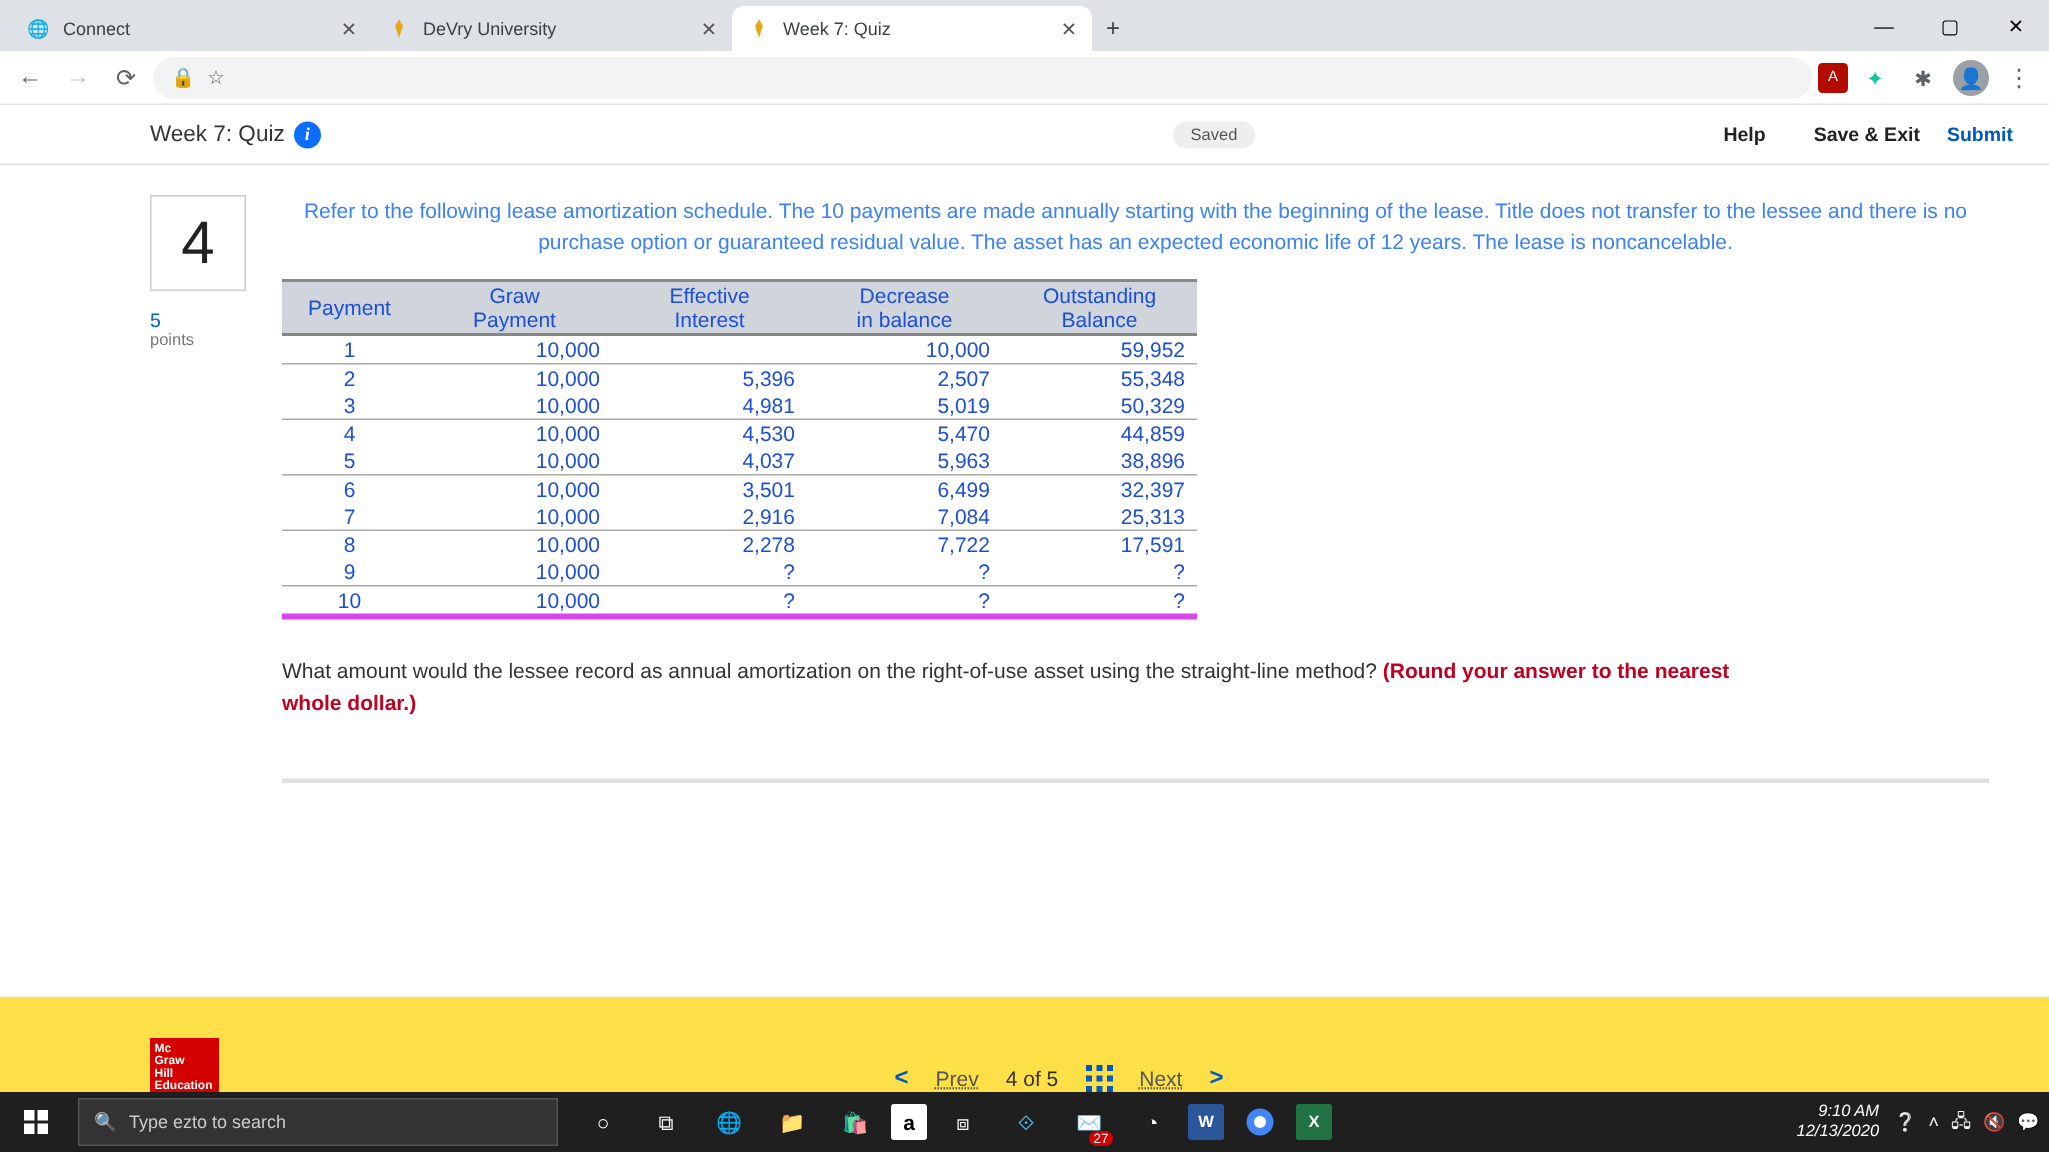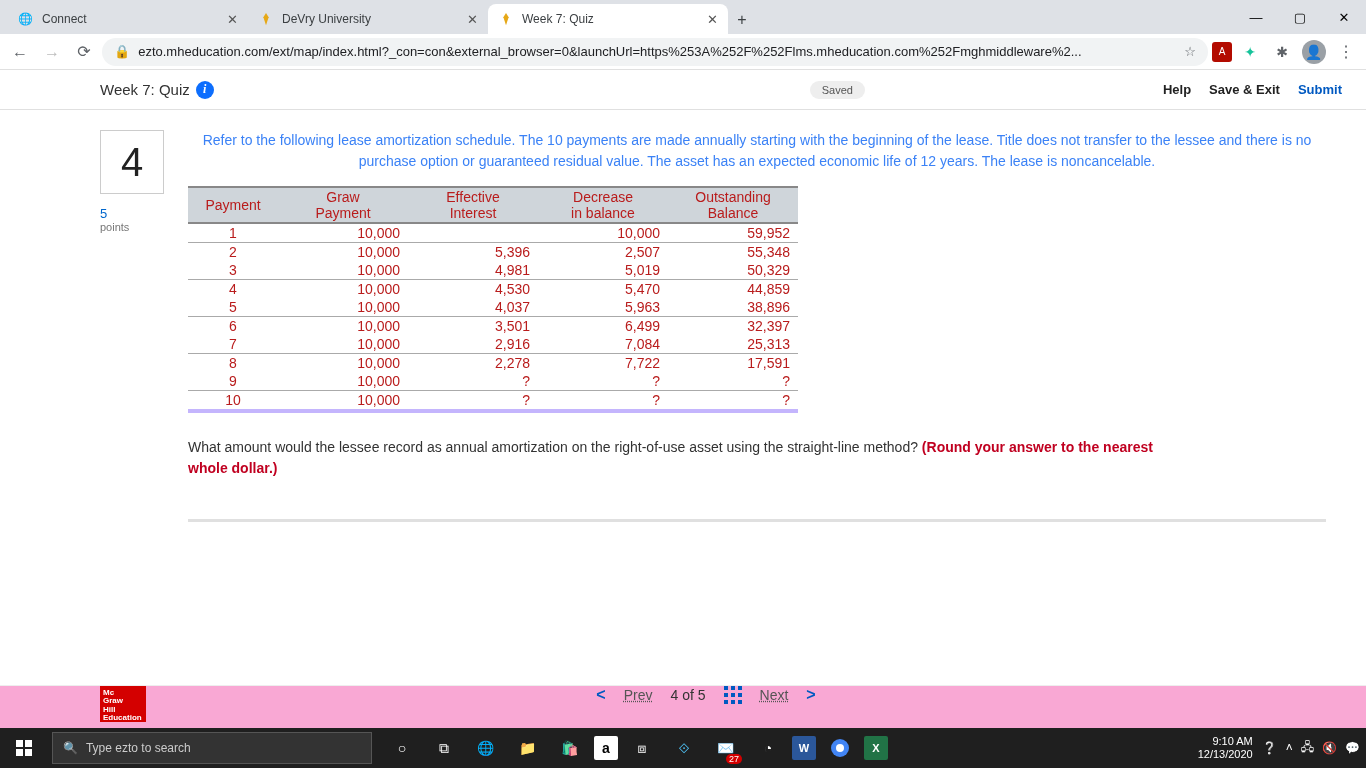--- a/index.html
+++ b/index.html
@@ -18,67 +18,67 @@
 .navbtn { width:28px; height:28px; display:flex; align-items:center; justify-content:center; color:#5f6368; border-radius:50%; cursor:pointer; }
 .navbtn.dis { color:#bdbdbd; }
 .omnibox { flex:1; height:28px; background:#f1f3f4; border-radius:14px; display:flex; align-items:center; padding:0 12px; font-size:13px; color:#5f6368; gap:8px; }
 .omnibox .url { flex:1; white-space:nowrap; overflow:hidden; text-overflow:ellipsis; color:#202124; }
 .exticon { width:28px; height:28px; display:flex; align-items:center; justify-content:center; font-size:14px; }
 
 .quizhdr { height:40px; display:flex; align-items:center; padding:0 24px 0 100px; border-bottom:1px solid #e0e0e0; }
 .quizhdr .title { font-size:15px; color:#333; }
 .quizhdr .info { width:18px; height:18px; border-radius:50%; background:#0d6efd; color:#fff; font-size:12px; font-weight:bold; display:flex; align-items:center; justify-content:center; margin-left:6px; cursor:pointer; font-family:Georgia,serif; font-style:italic; }
 .quizhdr .saved { margin-left:auto; margin-right:280px; font-size:11px; color:#555; background:#eee; border-radius:11px; padding:3px 12px; }
-.quizhdr .help, .quizhdr .savex { font-size:13px; font-weight:600; color:#222; margin-left:18px; cursor:pointer;text-align:center; }
+.quizhdr .help, .quizhdr .savex { font-size:13px; font-weight:600; color:#222; margin-left:32px; cursor:pointer;text-align:center; }
 .quizhdr .submit { font-size:13px; font-weight:600; color:#0059c1; margin-left:18px; cursor:pointer; }
 
 .mainwrap { flex:1; display:flex; overflow:hidden; }
 .scroll { flex:1; overflow-y:scroll; padding:20px 40px 0 100px; }
 .scroll::-webkit-scrollbar { width:16px; }
 .scroll::-webkit-scrollbar-track { background:#f1f1f1; }
 .scroll::-webkit-scrollbar-thumb { background:#c1c1c1; }
 .qrow { display:flex; gap:24px; align-items:flex-start; }
 .qnum { width:64px; height:64px; border:1px solid #ccc; display:flex; align-items:center; justify-content:center; font-size:40px; color:#222; font-family:Arial; }
 .qtext { flex:1; font-size:14px; color:#3b82f6; line-height:1.5;text-align:center; }
 .pts { margin-top:12px; font-size:13px; color:#0066cc; }
 .ptslbl { font-size:11px; color:#777; }
 
-.amort { margin-top:14px; border-collapse:collapse; font-family:"Courier New",monospace; font-size:14px; color:#b91c1c; }
+.amort { margin-top:14px; border-collapse:collapse; font-family:"Courier New",monospace; font-size:14px; color:#1d4ed8; }
 .amort th, .amort td { padding:1px 8px; text-align:right; }
 .amort th { background:#cfd5da; font-weight:normal; text-align:center; border-top:2px solid #888; border-bottom:2px solid #888; }
 .amort td:first-child { text-align:center; width:90px; }
 .amort td { width:130px; }
 .amort tr.divider td { border-bottom:1px solid #aaa; }
-.amort tr.last td { border-bottom:4px solid #c4b5fd; }
+.amort tr.last td { border-bottom:4px solid #d946ef; }
 .qprompt { margin-top:24px; font-size:14px; color:#333; line-height:1.5; max-width:1000px; }
 .qprompt .red { color:#c00020; font-weight:600; }
 .hr { margin-top:40px; height:3px; background:#e0e0e0; }
 
-.qfooter { height:43px; display:flex; align-items:flex-start; padding:0 100px; background:#f9a8d4; border-top:1px solid #eee; }
+.qfooter { height:64px; display:flex; align-items:flex-end; padding:0 100px; background:#fde047; border-top:1px solid #eee; }
 .logo { width:46px; height:36px; background:#d40000; color:#fff; font-size:8px; line-height:1.05; padding:3px; font-weight:bold; }
 .nav { margin:0 auto; display:flex; align-items:center; gap:18px; font-size:14px; }
 .nav .arrow { color:#0059c1; font-weight:bold; font-size:16px; }
 .nav .lbl { color:#555; text-decoration:underline dotted; cursor:pointer; }
 .nav .pos { color:#333; }
 .nav .grid { width:18px; height:18px; display:inline-block; background:
   linear-gradient(#0059c1,#0059c1), linear-gradient(#0059c1,#0059c1), linear-gradient(#0059c1,#0059c1),
   linear-gradient(#0059c1,#0059c1), linear-gradient(#0059c1,#0059c1), linear-gradient(#0059c1,#0059c1),
   linear-gradient(#0059c1,#0059c1), linear-gradient(#0059c1,#0059c1), linear-gradient(#0059c1,#0059c1);
   background-size:4px 4px; background-repeat:no-repeat;
   background-position:0 0,7px 0,14px 0,0 7px,7px 7px,14px 7px,0 14px,7px 14px,14px 14px; cursor:pointer; }
 
 .taskbar { height:40px; background:#1f1f1f; display:flex; align-items:center; color:#fff; font-size:12px; }
 .start { width:48px; height:40px; display:flex; align-items:center; justify-content:center; cursor:pointer; }
 .start svg { width:16px; height:16px; }
 .searchbox { width:320px; height:32px; background:#333; margin-left:4px; display:flex; align-items:center; padding:0 10px; color:#ccc; gap:8px; border:1px solid #555; }
 .tray { display:flex; align-items:center; gap:6px; margin:0 4px 0 12px; }
 .tray .ti { width:36px; height:36px; display:flex; align-items:center; justify-content:center; border-radius:2px; cursor:pointer; font-size:14px; }
 .tray .badge { position:relative; }
 .tray .badge::after { content:attr(data-badge); position:absolute; bottom:2px; right:2px; background:#d40000; color:#fff; font-size:9px; border-radius:8px; padding:0 3px; }
-.clock { margin-left:auto; text-align:right; font-size:11px; line-height:1.2; padding:0 10px; }
+.clock { margin-left:auto; text-align:right; font-size:11px; line-height:1.2; padding:0 10px;font-style:italic; }
 .sys { display:flex; align-items:center; gap:8px; padding-right:6px; }
 </style>
 </head>
 <body>
 
 <div class="titlebar">
   <div class="tab">
     <span class="favicon">🌐</span>
     <span>Connect</span>
     <span class="close">✕</span>
@@ -108,21 +108,20 @@
     <div>✕</div>
   </div>
 </div>
 
 <div class="addrbar">
   <div class="navbtn">←</div>
   <div class="navbtn dis">→</div>
   <div class="navbtn">⟳</div>
   <div class="omnibox">
     <span>🔒</span>
-    <span class="url">ezto.mheducation.com/ext/map/index.html?_con=con&amp;external_browser=0&amp;launchUrl=https%253A%252F%252Flms.mheducation.com%252Fmghmiddleware%2...</span>
     <span style="color:#5f6368">☆</span>
   </div>
   <div class="exticon" style="background:#b30b00;color:#fff;width:20px;height:20px;font-size:10px;border-radius:3px">A</div>
   <div class="exticon" style="color:#15c39a">✦</div>
   <div class="exticon" style="color:#5f6368">✱</div>
   <div class="exticon">
       <span style="width:24px;height:24px;border-radius:50%;background:#9aa0a6;display:flex;align-items:center;justify-content:center;color:#fff">👤</span>
     </div>
   <div class="navbtn">⋮</div>
 </div>

